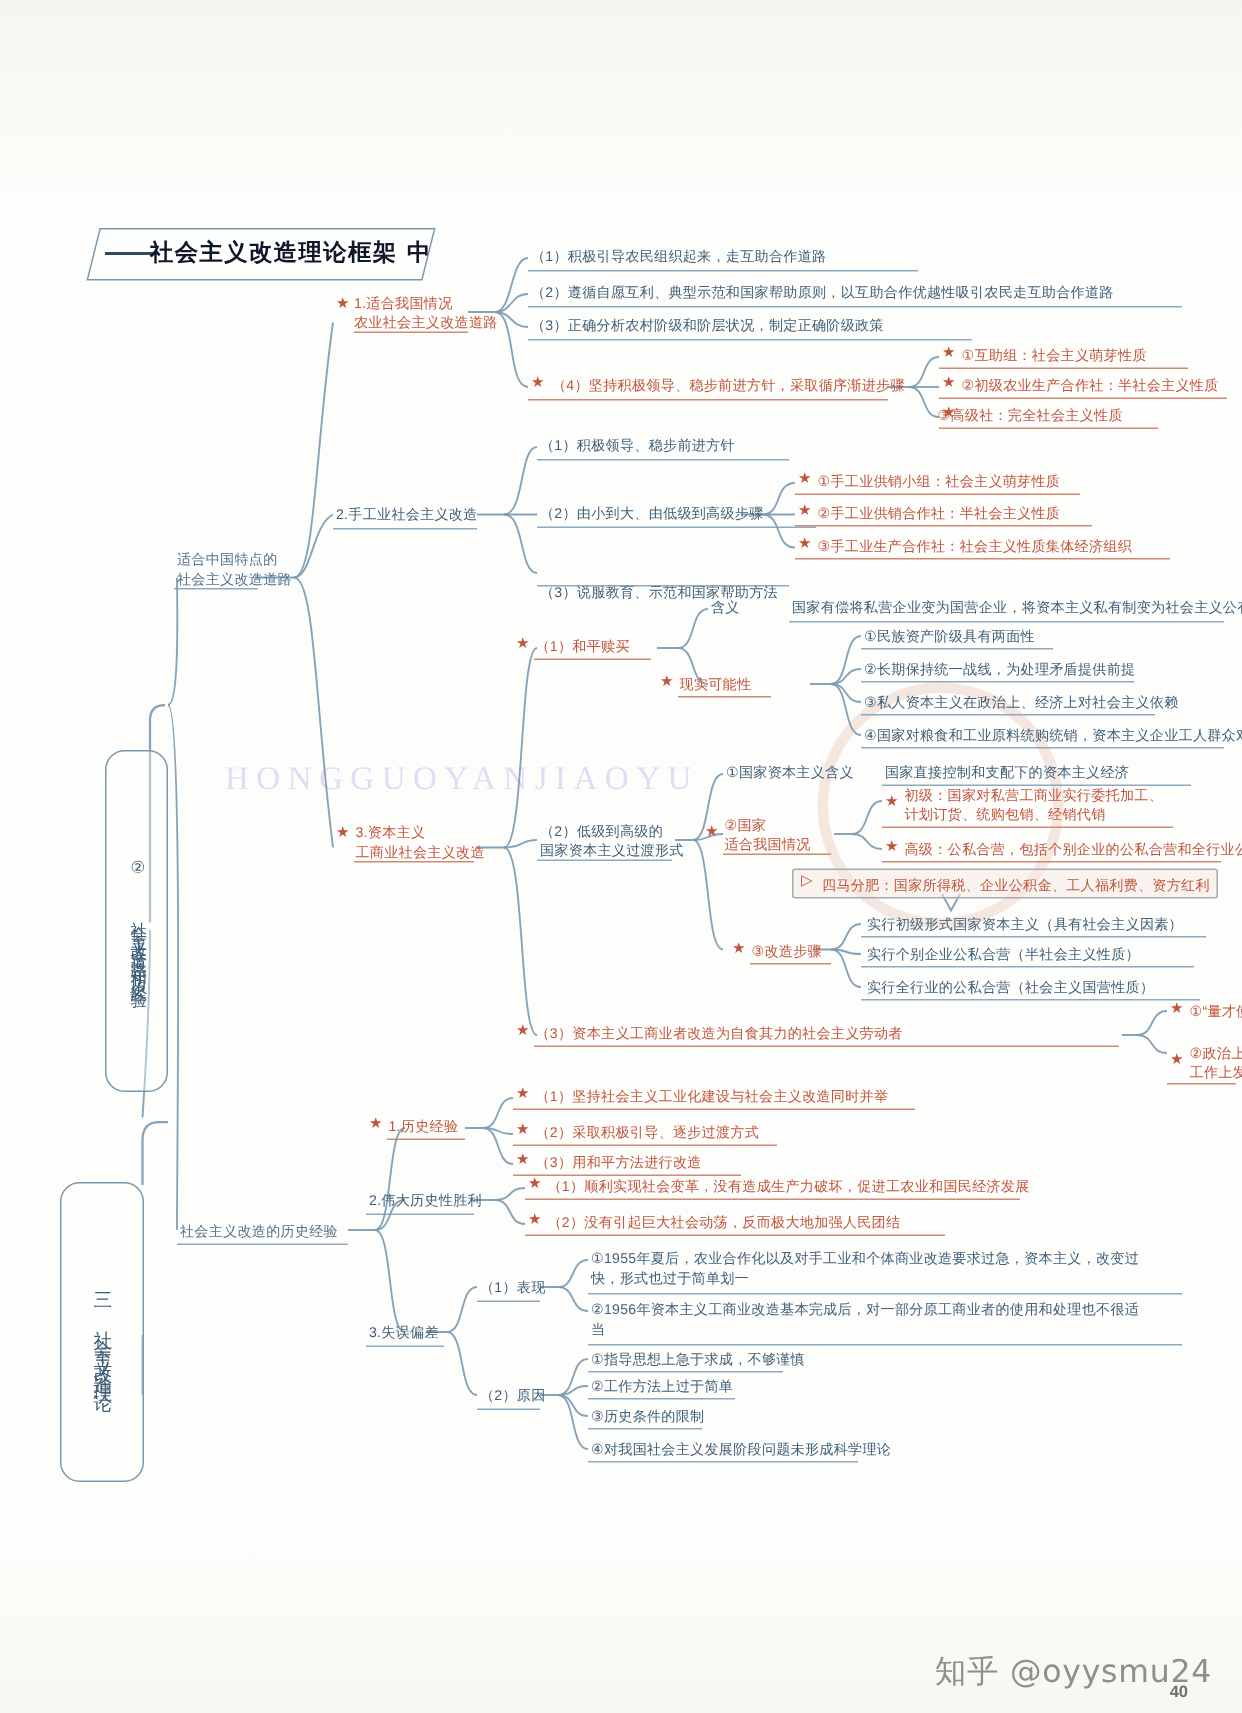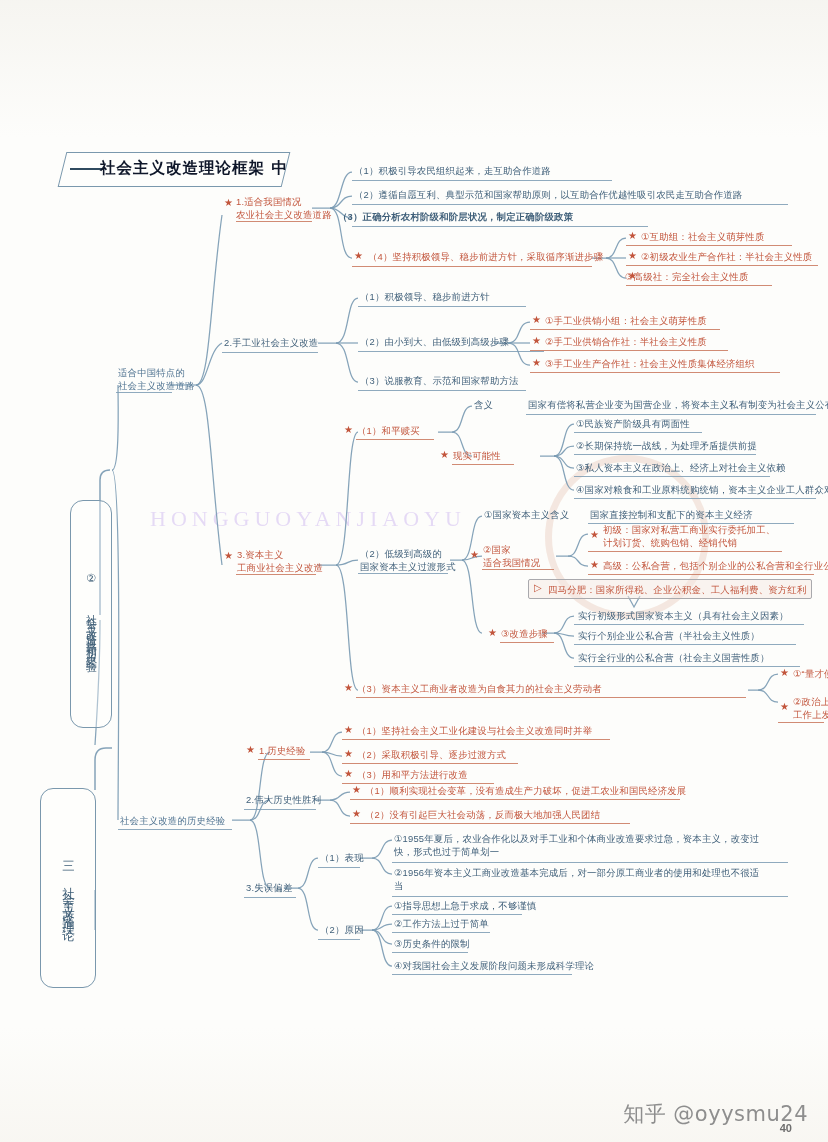--- a/index.html
+++ b/index.html
@@ -228,21 +228,21 @@
 <div class="n red" style="left:236px;top:196px;">1.适合我国情况
 农业社会主义改造道路</div>
 <div class="ul r" style="left:236px;top:221px;width:76px;"></div>
 
 <div class="n dark" style="left:354px;top:165px;">（1）积极引导农民组织起来，走互助合作道路</div>
 <div class="ul" style="left:352px;top:180px;width:260px;"></div>
 
 <div class="n dark" style="left:354px;top:189px;">（2）遵循自愿互利、典型示范和国家帮助原则，以互助合作优越性吸引农民走互助合作道路</div>
 <div class="ul" style="left:352px;top:204px;width:436px;"></div>
 
-<div class="n dark" style="left:338px;top:211px;font-weight:bold;">（3）正确分析农村阶级和阶层状况，制定正确阶级政策</div>
+<div class="n dark" style="left:354px;top:211px;">（3）正确分析农村阶级和阶层状况，制定正确阶级政策</div>
 <div class="ul" style="left:352px;top:226px;width:296px;"></div>
 
 <span class="star" style="left:354px;top:251px;"></span>
 <div class="n red" style="left:368px;top:251px;">（4）坚持积极领导、稳步前进方针，采取循序渐进步骤</div>
 <div class="ul r" style="left:352px;top:266px;width:240px;"></div>
 
 <span class="star" style="left:628px;top:231px;"></span>
 <div class="n red" style="left:641px;top:231px;">①互助组：社会主义萌芽性质</div>
 <div class="ul r" style="left:626px;top:245px;width:166px;"></div>
 
@@ -256,21 +256,21 @@
 
 <div class="n dark" style="left:224px;top:337px;">2.手工业社会主义改造</div>
 <div class="ul" style="left:222px;top:352px;width:96px;"></div>
 
 <div class="n dark" style="left:360px;top:291px;">（1）积极领导、稳步前进方针</div>
 <div class="ul" style="left:358px;top:306px;width:168px;"></div>
 
 <div class="n dark" style="left:360px;top:336px;">（2）由小到大、由低级到高级步骤</div>
 <div class="ul" style="left:358px;top:351px;width:186px;"></div>
 
-<div class="n dark" style="left:360px;top:375px;">（3）说服教育、示范和国家帮助方法</div>
+<div class="n dark" style="left:360px;top:389px;">（3）说服教育、示范和国家帮助方法</div>
 <div class="ul" style="left:358px;top:390px;width:168px;"></div>
 
 <span class="star" style="left:532px;top:315px;"></span>
 <div class="n red" style="left:545px;top:315px;">①手工业供销小组：社会主义萌芽性质</div>
 <div class="ul r" style="left:530px;top:329px;width:190px;"></div>
 
 <span class="star" style="left:532px;top:336px;"></span>
 <div class="n red" style="left:545px;top:336px;">②手工业供销合作社：半社会主义性质</div>
 <div class="ul r" style="left:530px;top:350px;width:198px;"></div>
 

